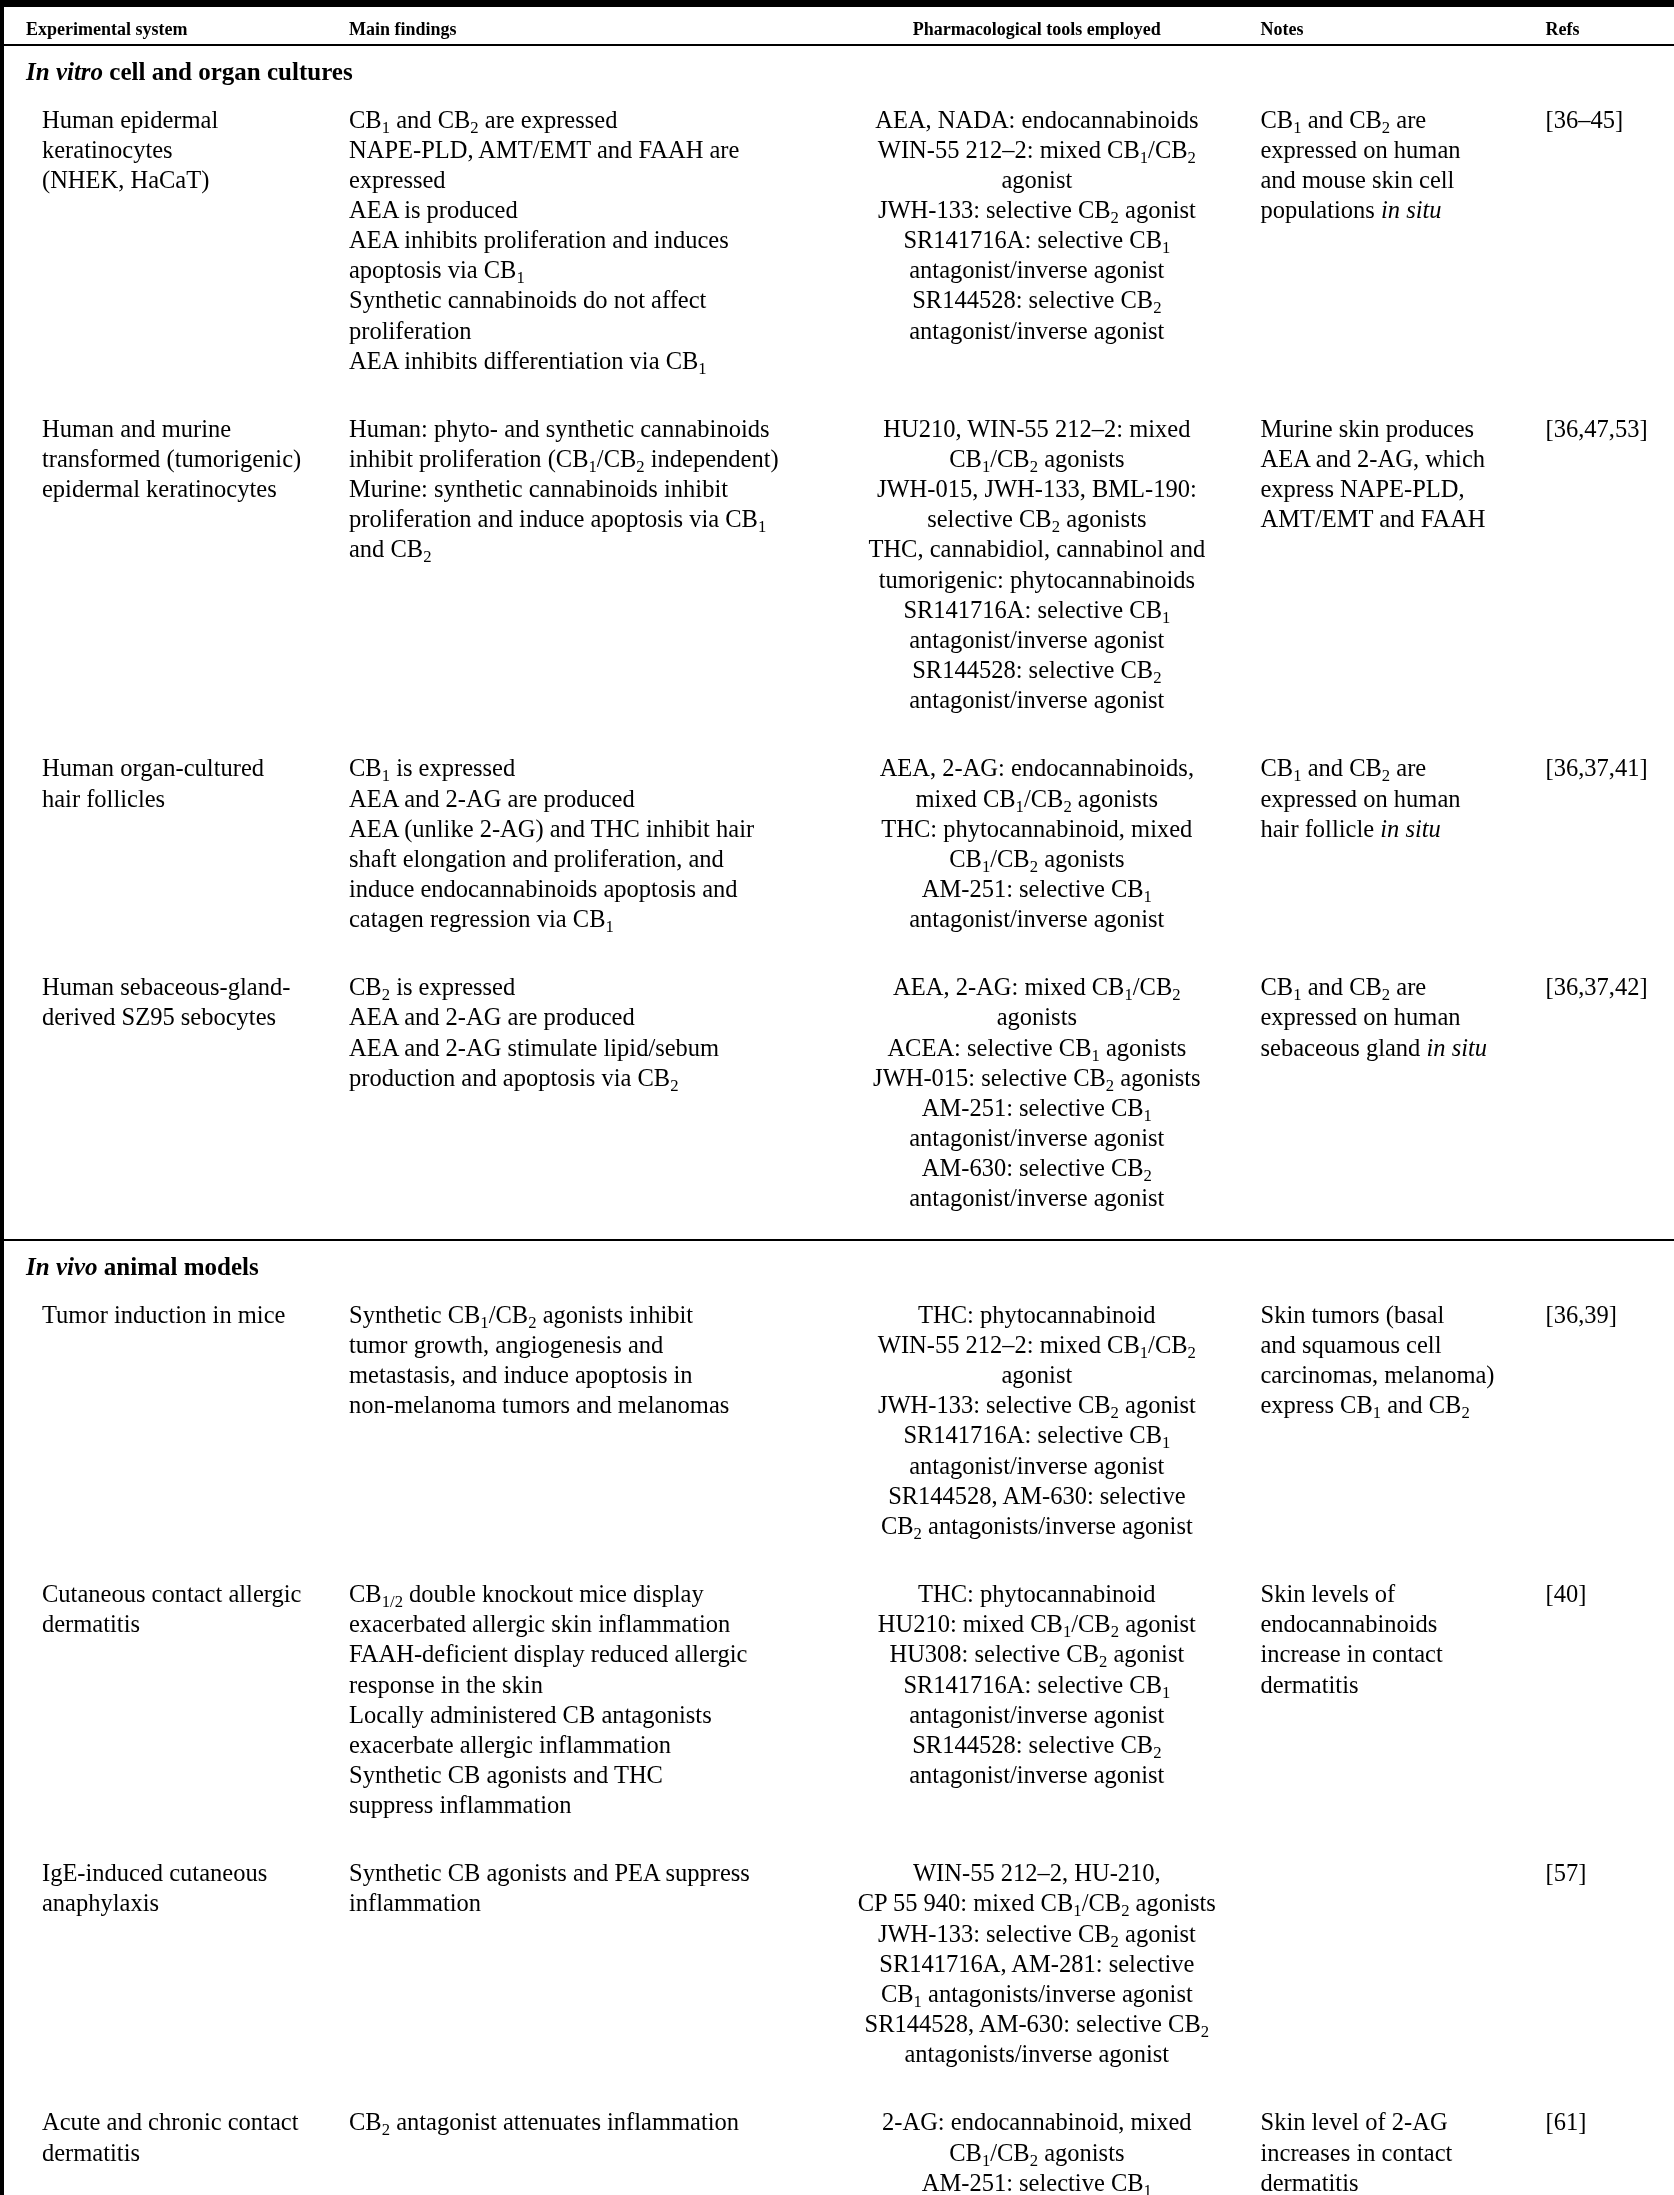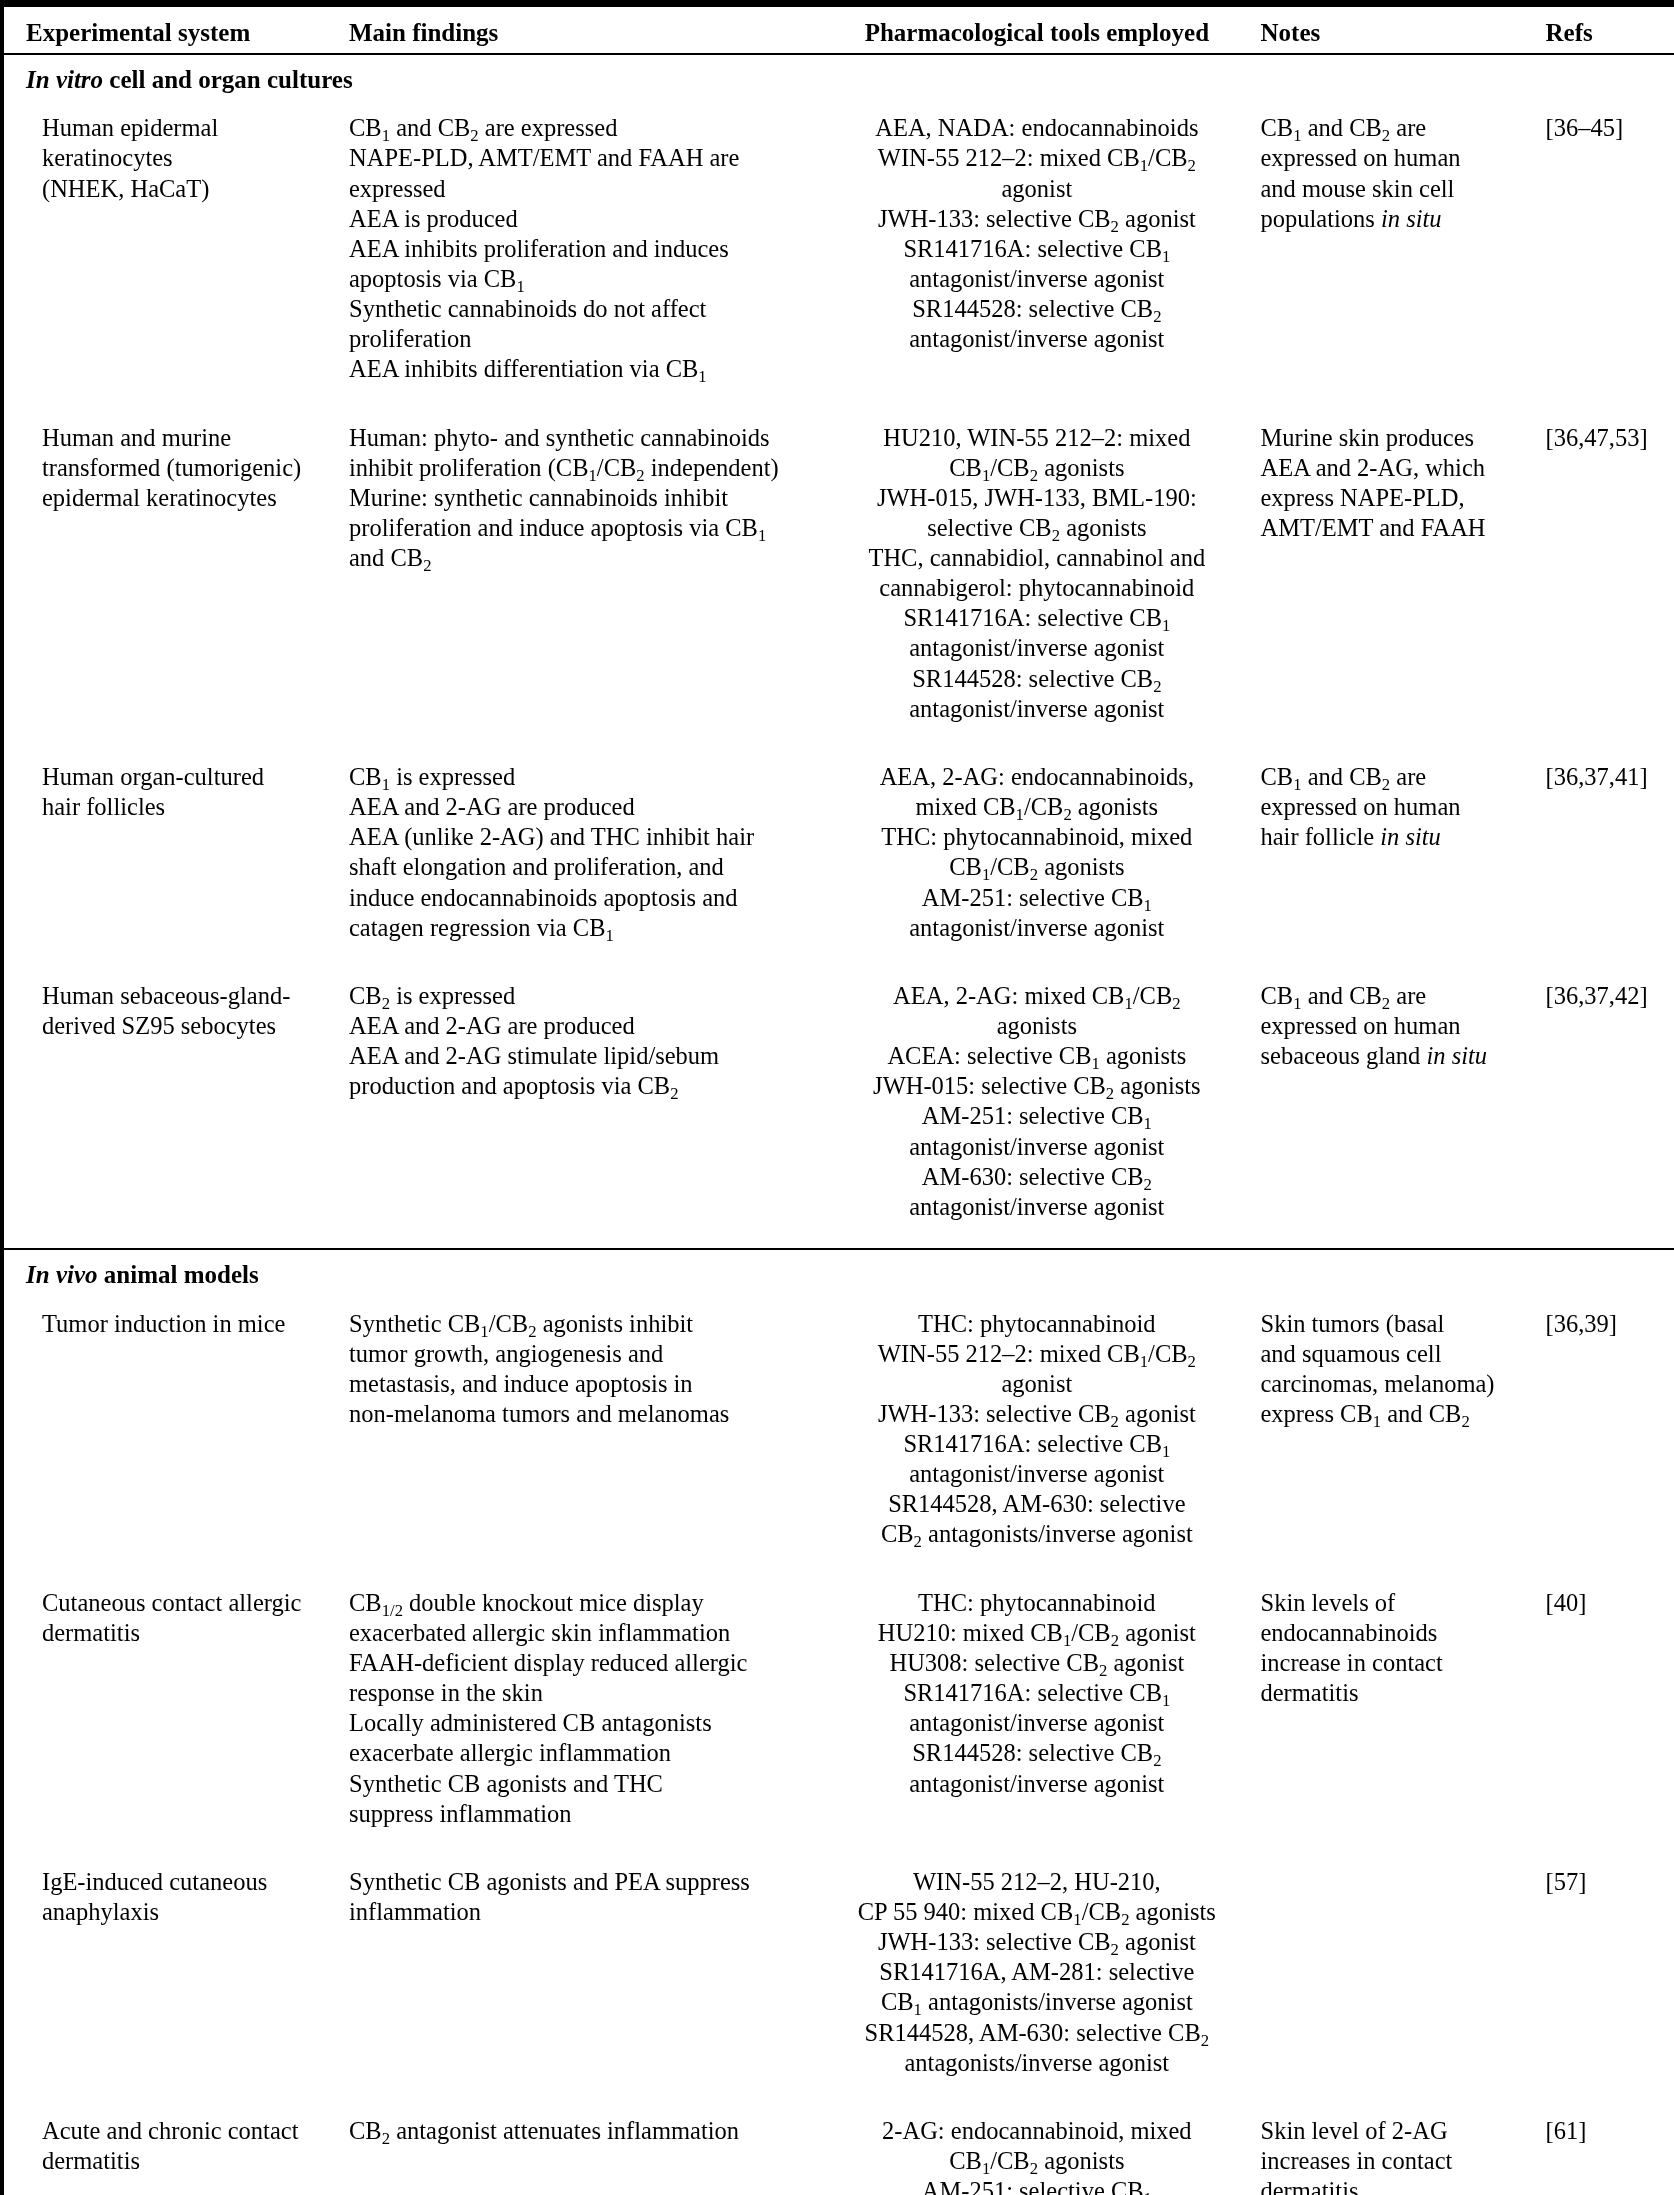--- a/index.html
+++ b/index.html
@@ -36,21 +36,21 @@
   col.c-sys   { width: 323px; }
   col.c-find  { width: 502px; }
   col.c-tools { width: 421px; }
   col.c-notes { width: 285px; }
   col.c-refs  { width: 143px; }
 
   thead th {
     text-align: left;
     vertical-align: top;
     font-weight: bold;
-    font-size: 25px;
+    font-size: 18px;
     padding: 11.4px 14px 3.5px 0;
   }
   thead th.h-sys   { padding-left: 22px; }
   thead th.h-find  { padding-left: 22px; }
   thead th.h-tools { padding-left: 8.7px; text-align: center; }
   thead th.h-notes { padding-left: 10.5px; }
   thead th.h-refs  { padding-left: 10.5px; }
 
   tr.section-row td {
     font-weight: bold;
@@ -154,21 +154,21 @@
             <span class="ln">Murine: synthetic cannabinoids inhibit</span>
             <span class="ln">proliferation and induce apoptosis via CB<sub>1</sub></span>
             <span class="ln">and CB<sub>2</sub></span>
           </td>
           <td class="c3">
             <span class="ln">HU210, WIN-55 212–2: mixed</span>
             <span class="ln">CB<sub>1</sub>/CB<sub>2</sub> agonists</span>
             <span class="ln">JWH-015, JWH-133, BML-190:</span>
             <span class="ln">selective CB<sub>2</sub> agonists</span>
             <span class="ln">THC, cannabidiol, cannabinol and</span>
-            <span class="ln">cannabigerol: phytocannabinoid</span>
+            <span class="ln">tumorigenic: phytocannabinoids</span>
             <span class="ln">SR141716A: selective CB<sub>1</sub></span>
             <span class="ln">antagonist/inverse agonist</span>
             <span class="ln">SR144528: selective CB<sub>2</sub></span>
             <span class="ln">antagonist/inverse agonist</span>
           </td>
           <td class="c4">
             <span class="ln">Murine skin produces</span>
             <span class="ln">AEA and 2-AG, which</span>
             <span class="ln">express NAPE-PLD,</span>
             <span class="ln">AMT/EMT and FAAH</span>

